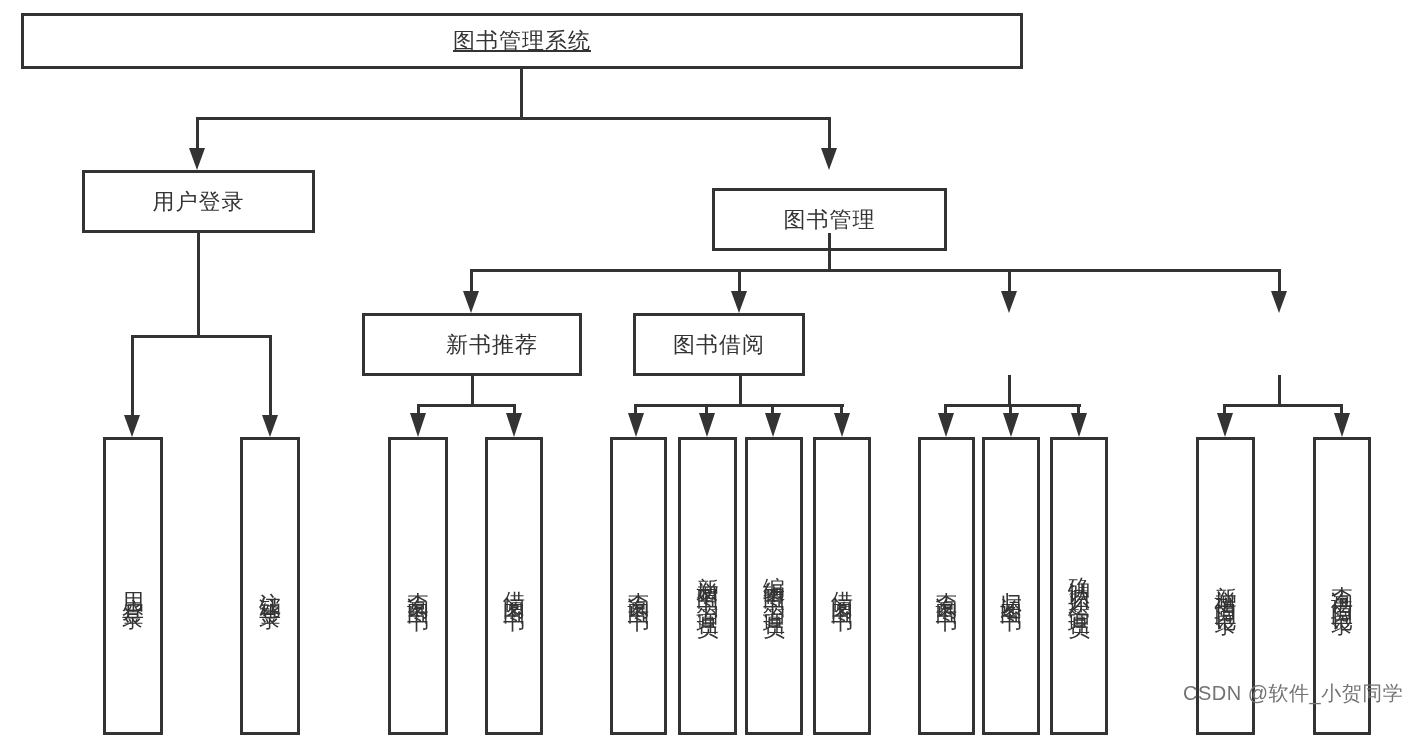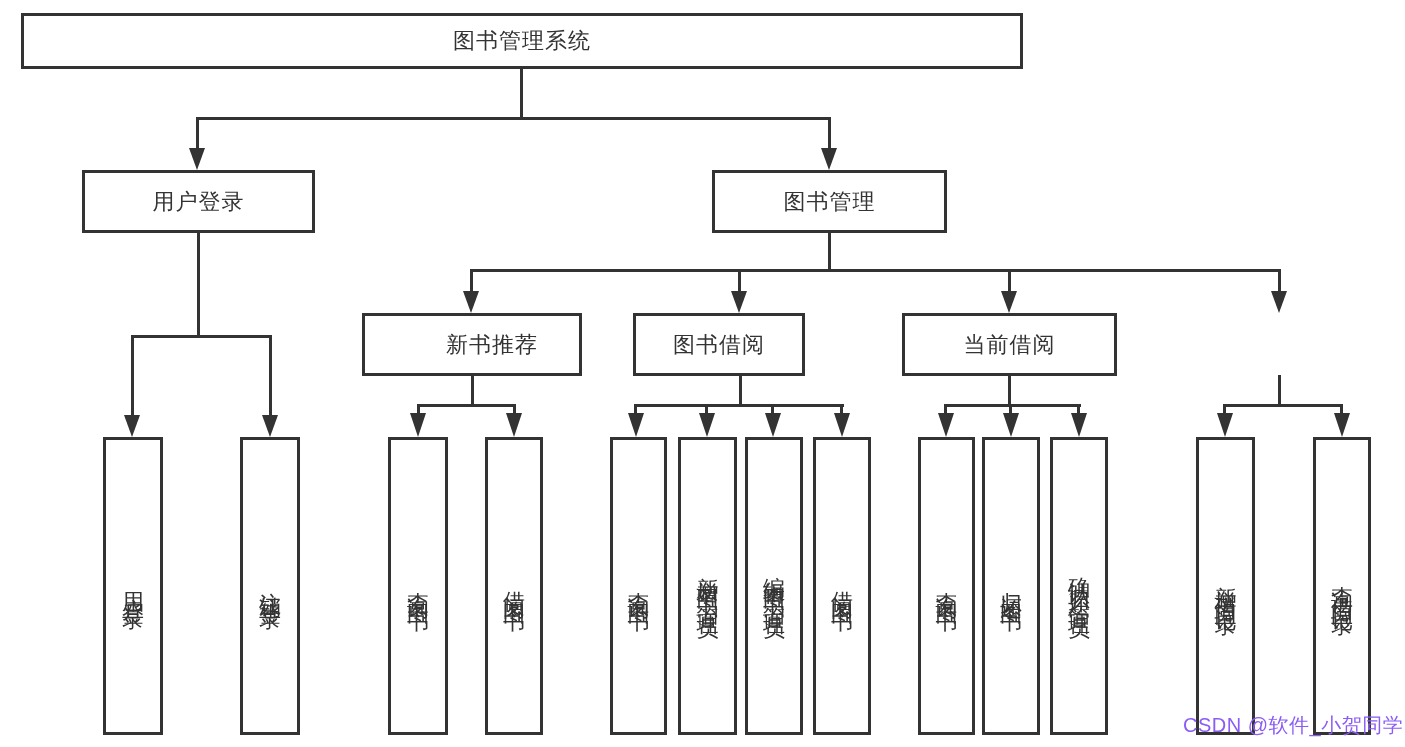--- a/index.html
+++ b/index.html
@@ -33,44 +33,44 @@
   .hl{position:absolute;height:3px;background:#333333;}
   .arr{
     position:absolute;width:0;height:0;
     border-left:8px solid transparent;
     border-right:8px solid transparent;
     border-top:24px solid #333333;
   }
   .arr.short{border-top-width:22px;}
   .watermark{
     position:absolute;
-    left:1183px;top:712px;
+    left:1183px;top:680px;
     font-size:20px;
-    color:#8b5cf6;
+    color:#737373;
     letter-spacing:0.5px;
     white-space:nowrap;
     text-align:right;
   }
 </style>
 </head>
 <body>
 
 <div class="canvas">
 
-  <div class="box hbox" style="left:21px;top:13px;width:1002px;height:56px;">图书管理系统</div>
+  <div class="box hbox" style="left:21px;top:13px;width:1002px;height:56px;text-decoration:underline;">图书管理系统</div>
 
   <div class="vl" style="left:520px;top:68px;height:50px;"></div>
   <div class="hl" style="left:196px;top:117px;width:635px;"></div>
   <div class="vl" style="left:196px;top:117px;height:34px;"></div>
   <div class="arr short" style="left:189px;top:148px;"></div>
   <div class="vl" style="left:828px;top:117px;height:34px;"></div>
   <div class="arr short" style="left:821px;top:148px;"></div>
 
   <div class="box hbox" style="left:82px;top:170px;width:233px;height:63px;">用户登录</div>
-  <div class="box hbox" style="left:712px;top:170px;width:235px;height:63px;">图书管理</div>
+  <div class="box hbox" style="left:712px;top:188px;width:235px;height:63px;">图书管理</div>
 
   <div class="vl" style="left:197px;top:233px;height:105px;"></div>
   <div class="hl" style="left:131px;top:335px;width:141px;"></div>
   <div class="vl" style="left:131px;top:335px;height:82px;"></div>
   <div class="arr short" style="left:124px;top:415px;"></div>
   <div class="vl" style="left:269px;top:335px;height:82px;"></div>
   <div class="arr short" style="left:262px;top:415px;"></div>
 
   <div class="vl" style="left:828px;top:233px;height:39px;"></div>
   <div class="hl" style="left:470px;top:269px;width:811px;"></div>
@@ -78,21 +78,20 @@
   <div class="arr short" style="left:463px;top:291px;"></div>
   <div class="vl" style="left:738px;top:269px;height:26px;"></div>
   <div class="arr short" style="left:731px;top:291px;"></div>
   <div class="vl" style="left:1008px;top:269px;height:26px;"></div>
   <div class="arr short" style="left:1001px;top:291px;"></div>
   <div class="vl" style="left:1278px;top:269px;height:26px;"></div>
   <div class="arr short" style="left:1271px;top:291px;"></div>
 
   <div class="box hbox" style="left:362px;top:313px;width:220px;height:63px;padding-left:40px;">新书推荐</div>
   <div class="box hbox" style="left:633px;top:313px;width:172px;height:63px;">图书借阅</div>
-  <div class="box hbox" style="left:902px;top:313px;width:215px;height:63px;">当前借阅</div>
 
   <div class="vl" style="left:471px;top:375px;height:32px;"></div>
   <div class="hl" style="left:417px;top:404px;width:99px;"></div>
   <div class="vl" style="left:417px;top:404px;height:12px;"></div>
   <div class="arr" style="left:410px;top:413px;"></div>
   <div class="vl" style="left:513px;top:404px;height:12px;"></div>
   <div class="arr" style="left:506px;top:413px;"></div>
 
   <div class="vl" style="left:739px;top:375px;height:32px;"></div>
   <div class="hl" style="left:634px;top:404px;width:210px;"></div>

